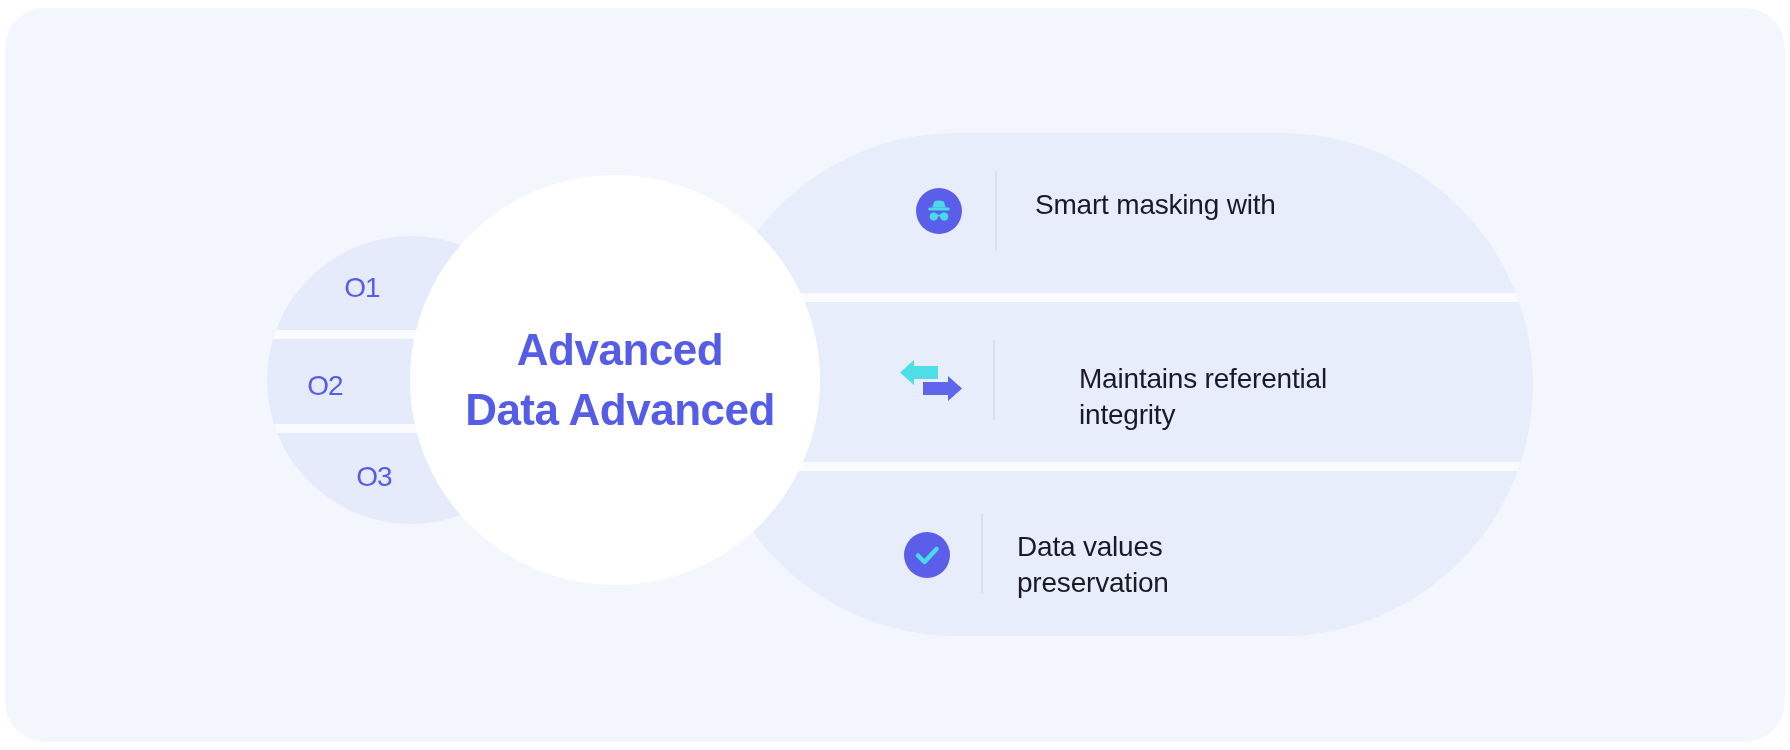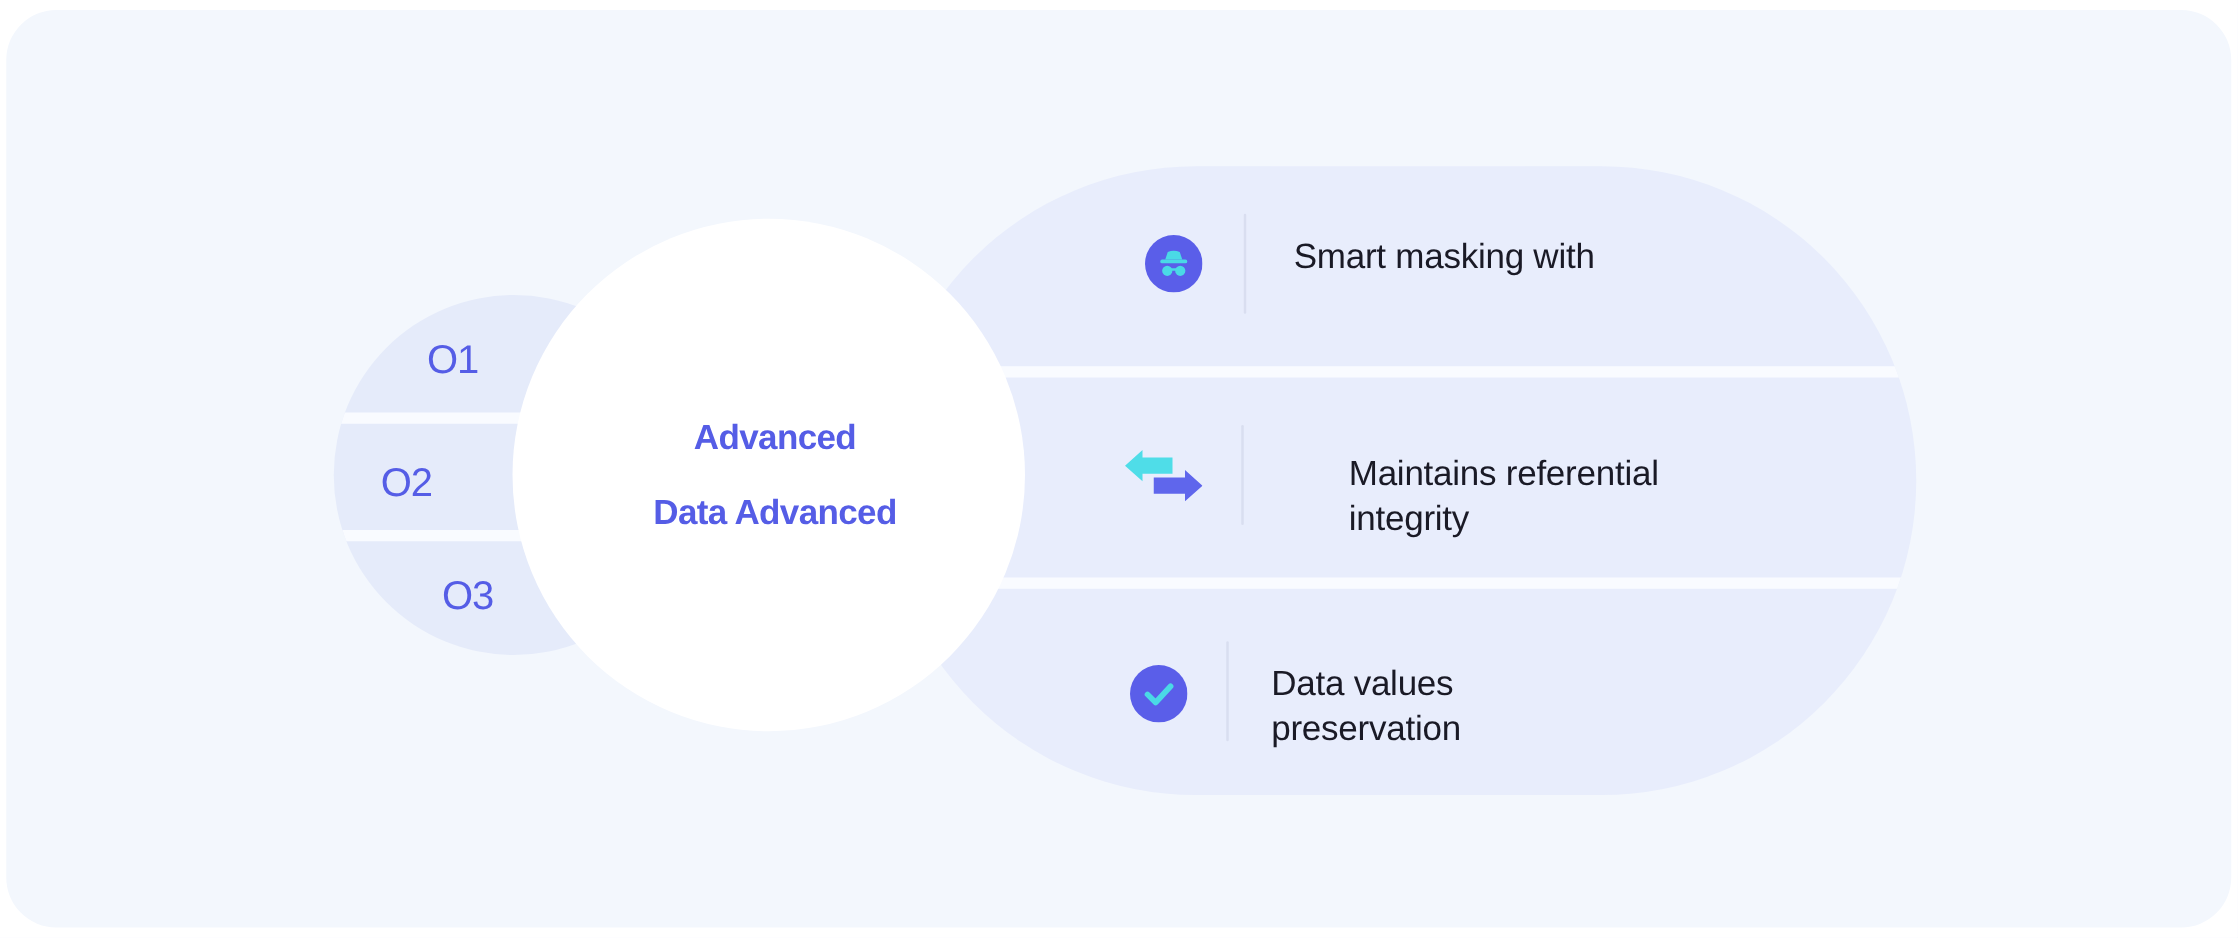--- a/index.html
+++ b/index.html
@@ -16,21 +16,21 @@
   .steps-circle{
     position:absolute;left:262px;top:228px;width:288px;height:288px;
     border-radius:50%;background:#e5ebfa;overflow:hidden;
   }
   .steps-gap{
     position:absolute;left:-20px;width:340px;height:9px;background:#f9fbff;
   }
   .steps-gap.g1{top:94px;}
   .steps-gap.g2{top:188px;}
   .step-label{
-    position:absolute;color:#555de6;font-size:32px;font-weight:500;
+    position:absolute;color:#555de6;font-size:28px;font-weight:500;
     letter-spacing:-1px;transform:translate(-50%,-50%);white-space:nowrap;
   }
   .step-label.s1{left:357px;top:280px;}
   .step-label.s2{left:320px;top:378px;}
   .step-label.s3{left:369px;top:469px;}
   
   .features-panel{
     position:absolute;left:700px;top:125px;width:828px;height:503px;
     background:#e8edfc;border-radius:252px;overflow:hidden;
   }
@@ -39,21 +39,21 @@
   }
   .panel-gap.g1{top:160px;}
   .panel-gap.g2{top:329px;}
   
   .title-circle{
     position:absolute;left:405px;top:167px;width:410px;height:410px;
     border-radius:50%;background:#ffffff;
   }
   .diagram-title{
     position:absolute;left:405px;top:312px;width:420px;
-    text-align:center;color:#555de6;font-weight:700;font-size:28px;
+    text-align:center;color:#555de6;font-weight:700;font-size:44px;
     line-height:60px;letter-spacing:-0.5px;
   }
   
   .icon-badge{position:absolute;width:46px;height:46px;}
   .badge1{left:911px;top:180px;}
   .badge3{left:899px;top:524px;}
   .arrows-icon{position:absolute;left:895px;top:352px;width:62px;height:41px;}
   .v-divider{
     position:absolute;width:2px;height:80px;background:#d9def0;border-radius:1px;
   }

